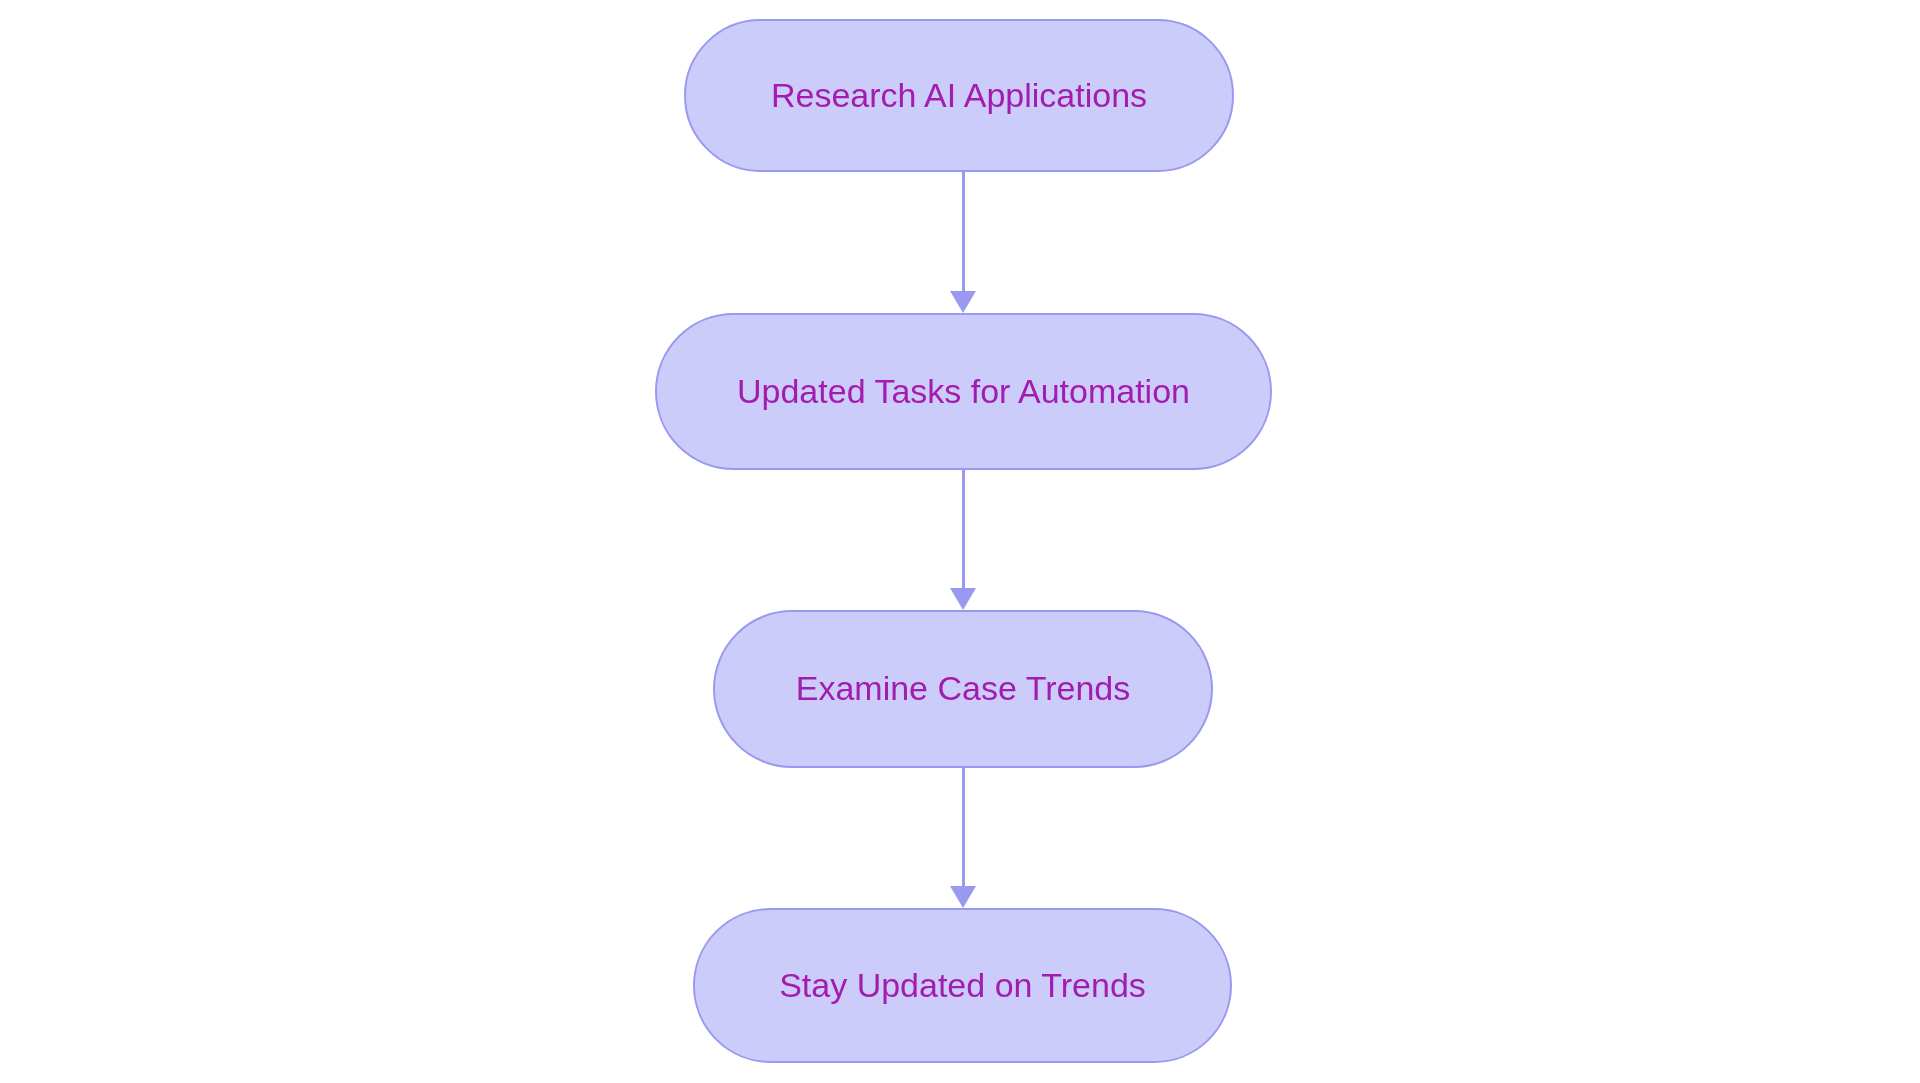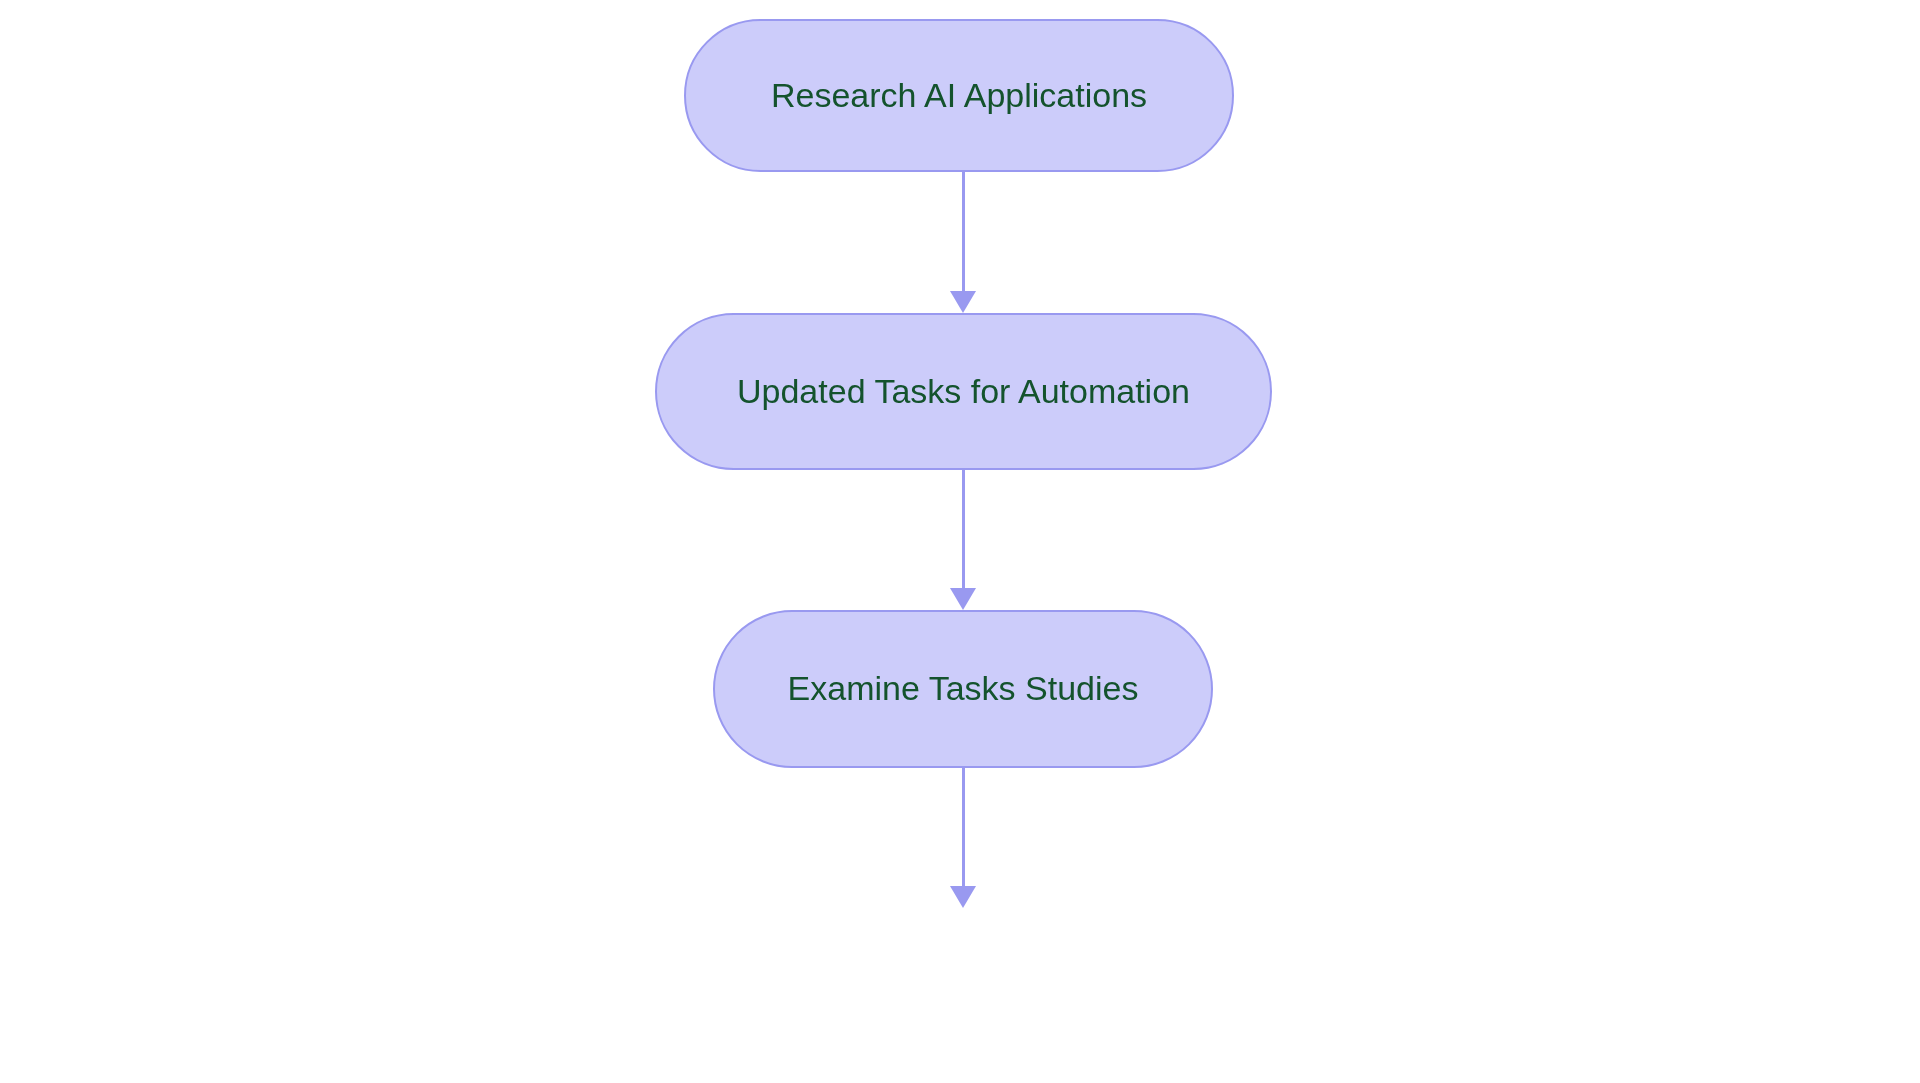--- a/index.html
+++ b/index.html
@@ -30,21 +30,21 @@
     background: #ccccfa;
     border: 2.5px solid #9999f0;
     border-radius: 999px;
     text-align: center;
   }
 
   .flow-node-label {
     font-family: "Liberation Sans", sans-serif;
     font-size: 34px;
     font-weight: 400;
-    color: #14532d;
+    color: #a21caf;
     line-height: 1.1;
     white-space: nowrap;
     letter-spacing: 0px;
   }
 
   
   #node-research-ai-applications {
     left: 684px;  top: 19px;   width: 550px;  height: 153px;
   }
   #node-identify-tasks-for-automation {
@@ -107,22 +107,25 @@
   <div class="flow-node" id="node-identify-tasks-for-automation">
     <span class="flow-node-label">Updated Tasks for Automation</span>
   </div>
 
   <div class="flow-connector" id="connector-2">
     <div class="connector-line"></div>
     <div class="connector-arrowhead"></div>
   </div>
 
   <div class="flow-node" id="node-examine-case-studies">
-    <span class="flow-node-label">Examine Tasks Studies</span>
+    <span class="flow-node-label">Examine Case Trends</span>
   </div>
 
   <div class="flow-connector" id="connector-3">
     <div class="connector-line"></div>
     <div class="connector-arrowhead"></div>
   </div>
 
+  <div class="flow-node" id="node-stay-updated-on-trends">
+    <span class="flow-node-label">Stay Updated on Trends</span>
+  </div>
 
 </div>
 
 </body></html>

